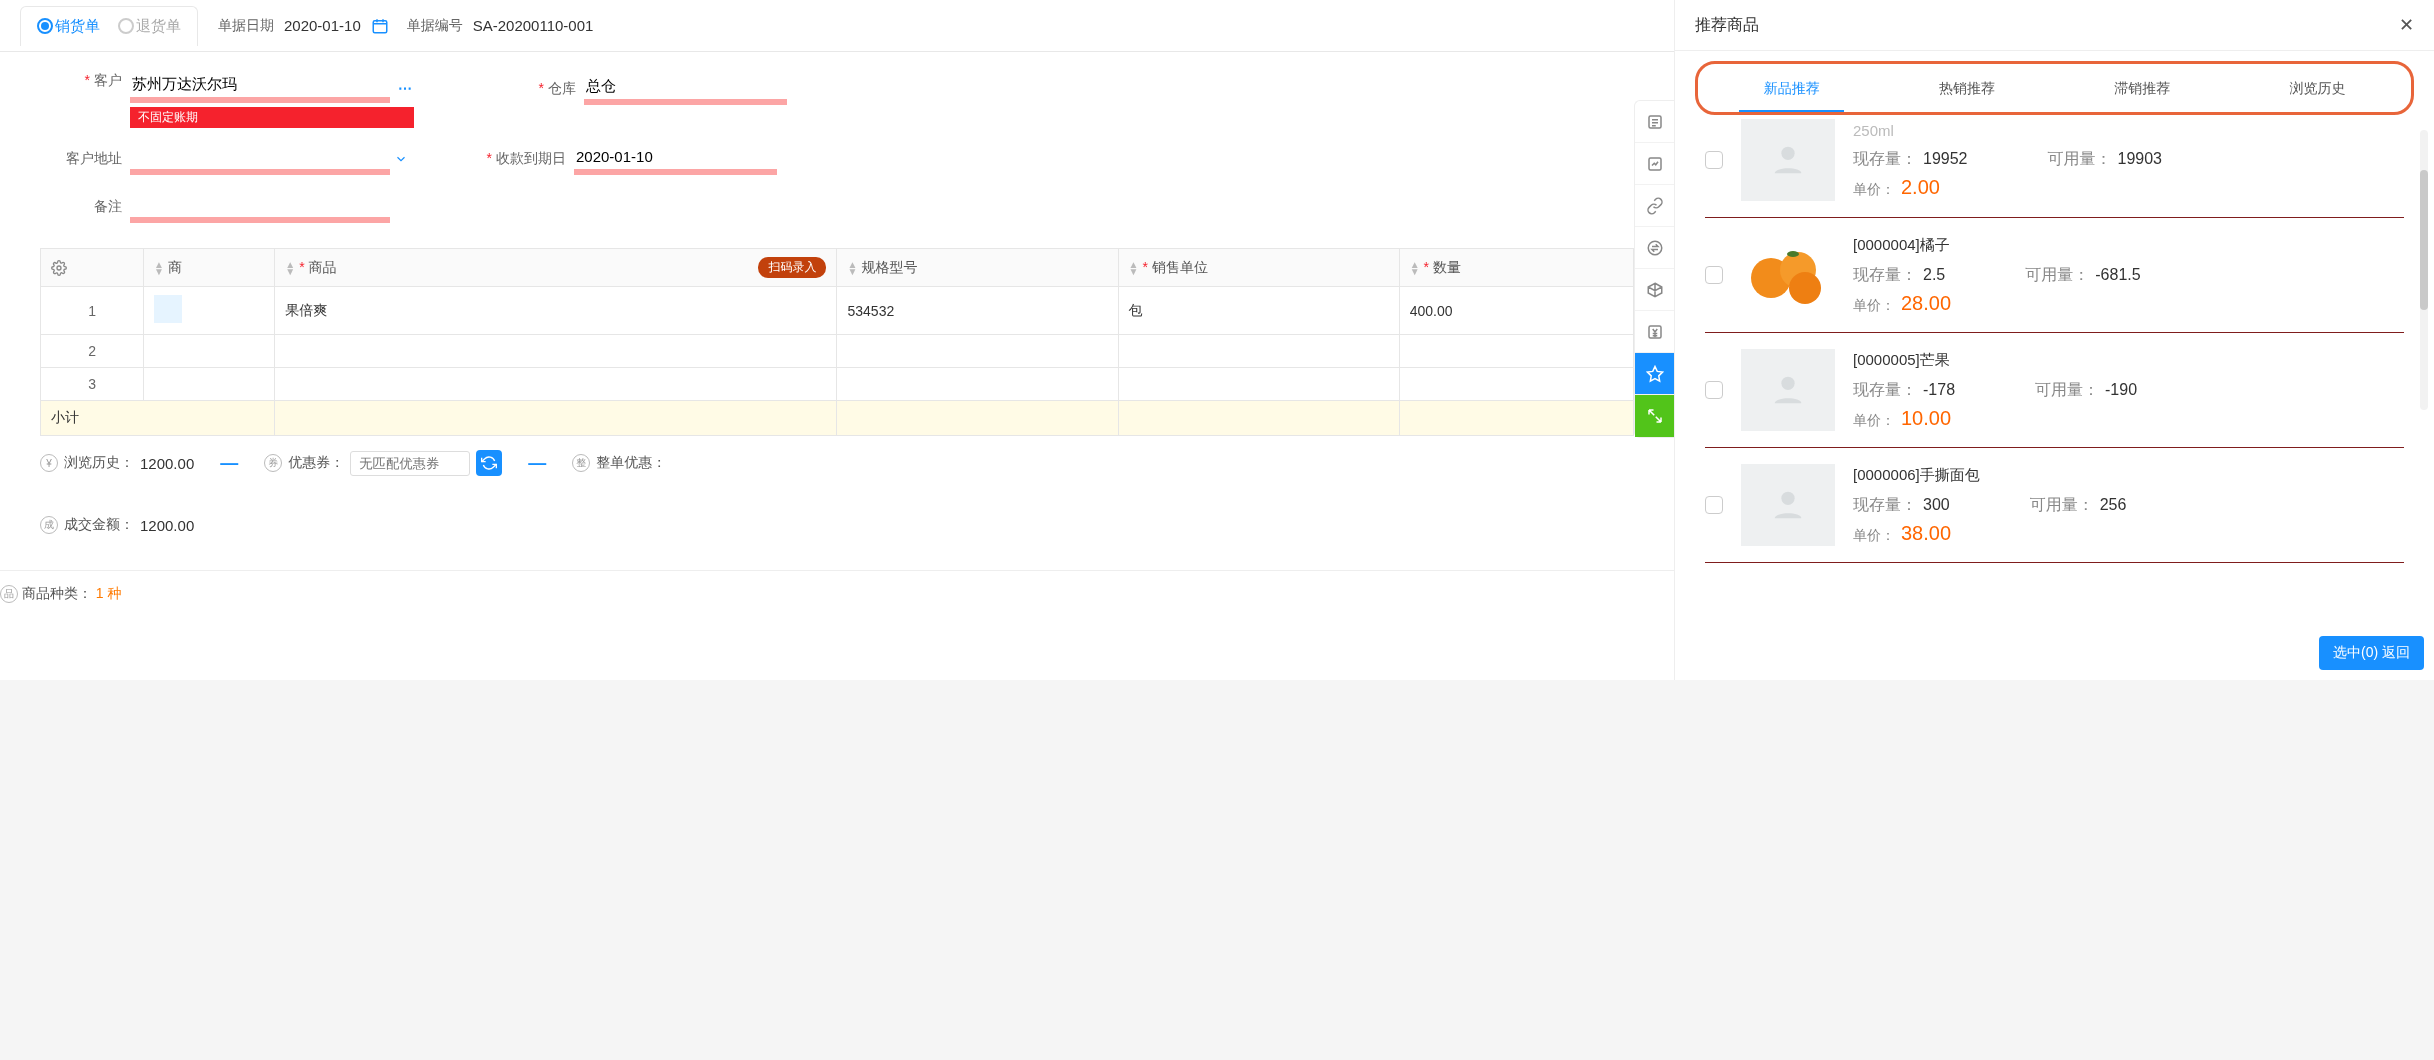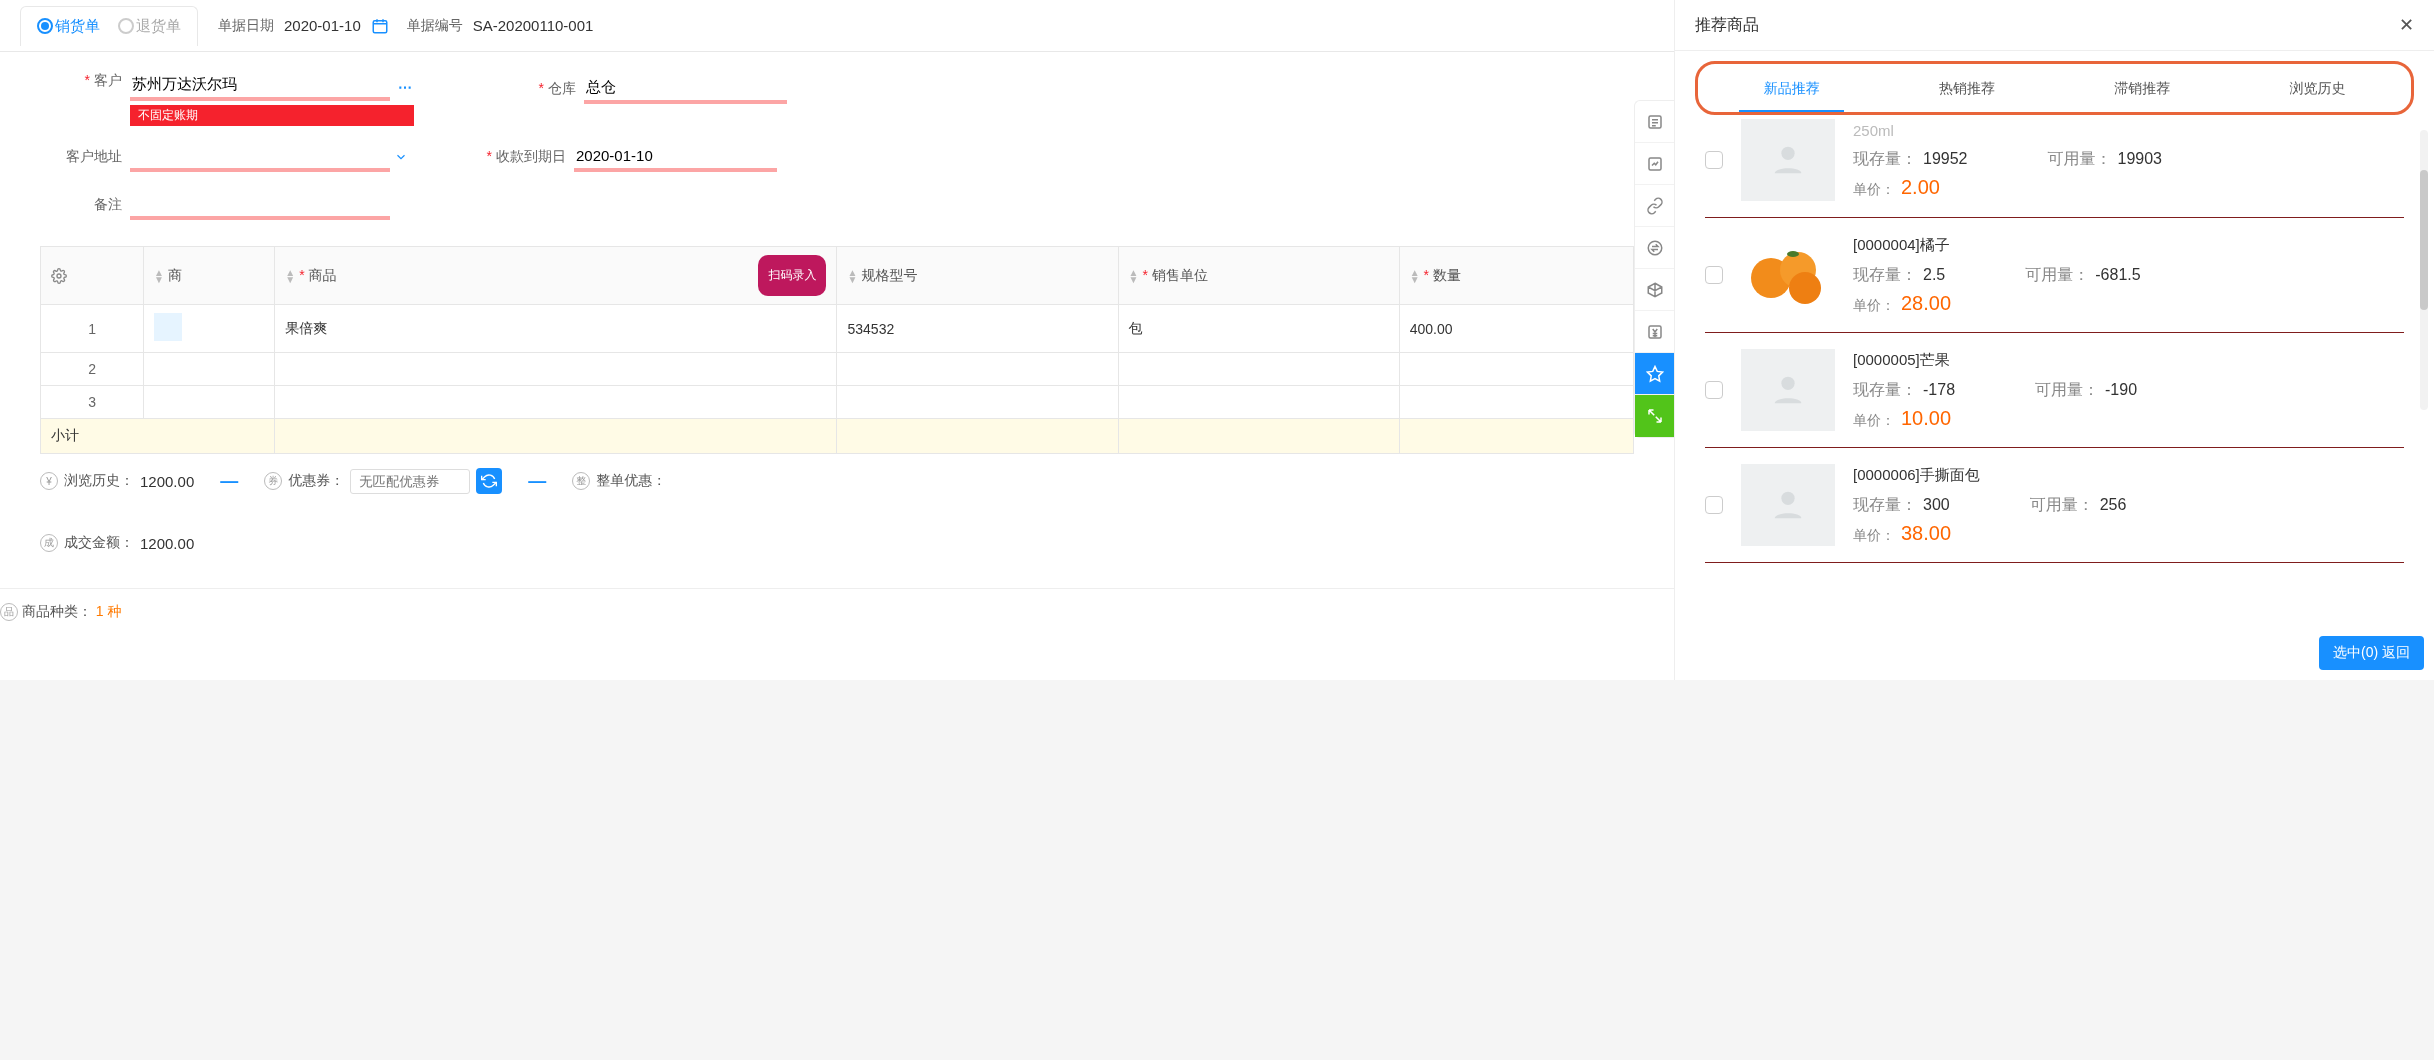--- a/index.html
+++ b/index.html
@@ -21,36 +21,36 @@
 .meta .label { color: #666; margin-left: 8px; }
 .meta .value { color: #333; font-size: 15px; }
 .cal-icon { color: #1890ff; width: 18px; height: 18px; display: inline-flex; align-items: center; justify-content: center; }
 
 
 .form-area { padding: 20px 40px 10px 40px; }
 .form-row { display: flex; align-items: flex-start; margin-bottom: 14px; }
 .form-group { display: flex; align-items: center; min-height: 34px; }
 .form-label { width: 90px; text-align: right; color: #666; padding-right: 8px; position: relative; }
 .required::before { content: "*"; color: #f5222d; margin-right: 4px; }
-.form-input { border: none; border-bottom: 4px solid #fca5a5; min-width: 260px; padding: 4px 2px; font-size: 15px; background: transparent; }
+.form-input { border: none; border-bottom: 6px solid #fca5a5; min-width: 260px; padding: 4px 2px; font-size: 15px; background: transparent; }
 .form-input::placeholder { color: #bbb; }
 .dots-icon { color: #1890ff; font-weight: bold; letter-spacing: 2px; margin-left: 8px; cursor: pointer; }
 .down-icon { color: #1890ff; margin-left: 4px; cursor: pointer; }
 .tag-red { background: #f5222d; color: #fff; font-size: 12px; padding: 2px 8px; display: inline-block; margin-top: 4px; }
 .customer-block { display: flex; flex-direction: column; }
 
 
 .table-wrap { padding: 0 40px; overflow-x: hidden; }
 .data-table { width: 100%; border-collapse: collapse; table-layout: fixed; }
 .data-table th, .data-table td { border: 1px solid #e6e6e6; padding: 8px 10px; text-align: left; font-size: 14px; white-space: nowrap; overflow: hidden; text-overflow: ellipsis; }
 .data-table th { background: #fafafa; color: #555; font-weight: normal; position: relative; }
 .gear-cell { width: 44px; text-align: center !important; }
 .sort-icon { color: #bbb; font-size: 10px; margin-right: 2px; display: inline-flex; flex-direction: column; line-height: 7px; }
 .th-flex { display: flex; align-items: center; gap: 2px; }
-.scan-btn { background: #be185d; color: #fff; border: none; border-radius: 10px; padding: 12px 10px; font-size: 12px; cursor: pointer; margin-left: auto; }
+.scan-btn { background: #c2410c; color: #fff; border: none; border-radius: 10px; padding: 2px 10px; font-size: 12px; cursor: pointer; margin-left: auto; }
 .row-index { text-align: center !important; color: #666; }
 .subtotal-row td { background: #fffbe6; }
 .thumb { width: 28px; height: 28px; background: #e6f4ff; display: inline-block; }
 
 
 .totals { padding: 14px 40px; display: flex; flex-wrap: wrap; gap: 20px 26px; align-items: center; }
 .total-item { display: flex; align-items: center; gap: 6px; color: #555; }
 .total-item .tval { font-size: 15px; color: #333; }
 .dash { color: #1890ff; font-size: 18px; font-weight: bold; }
 .coupon-input { border: 1px solid #ddd; padding: 4px 8px; width: 120px; border-radius: 3px; }

